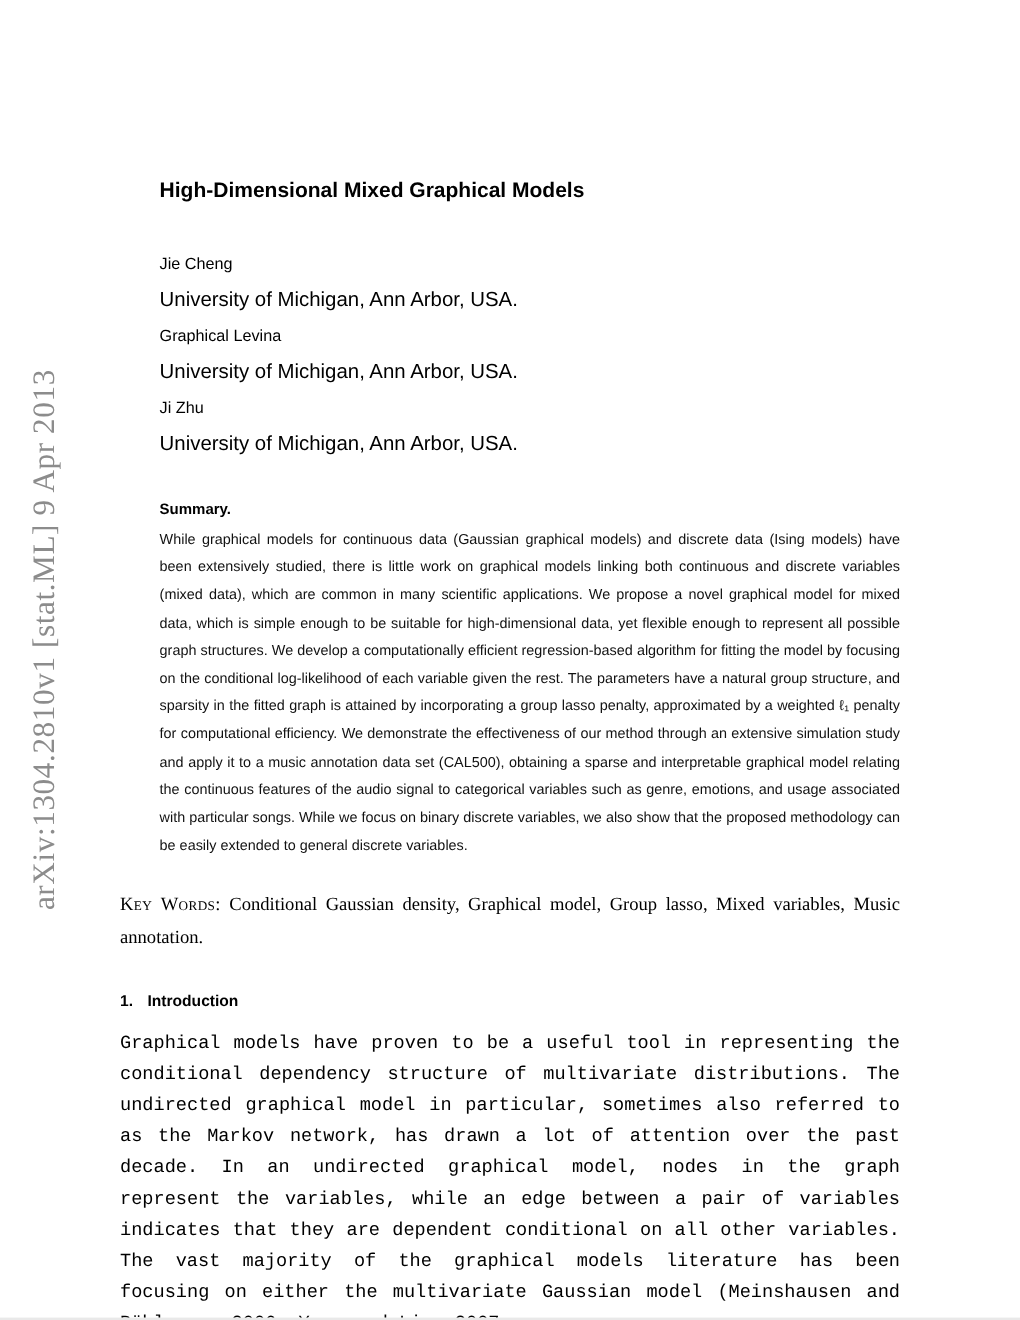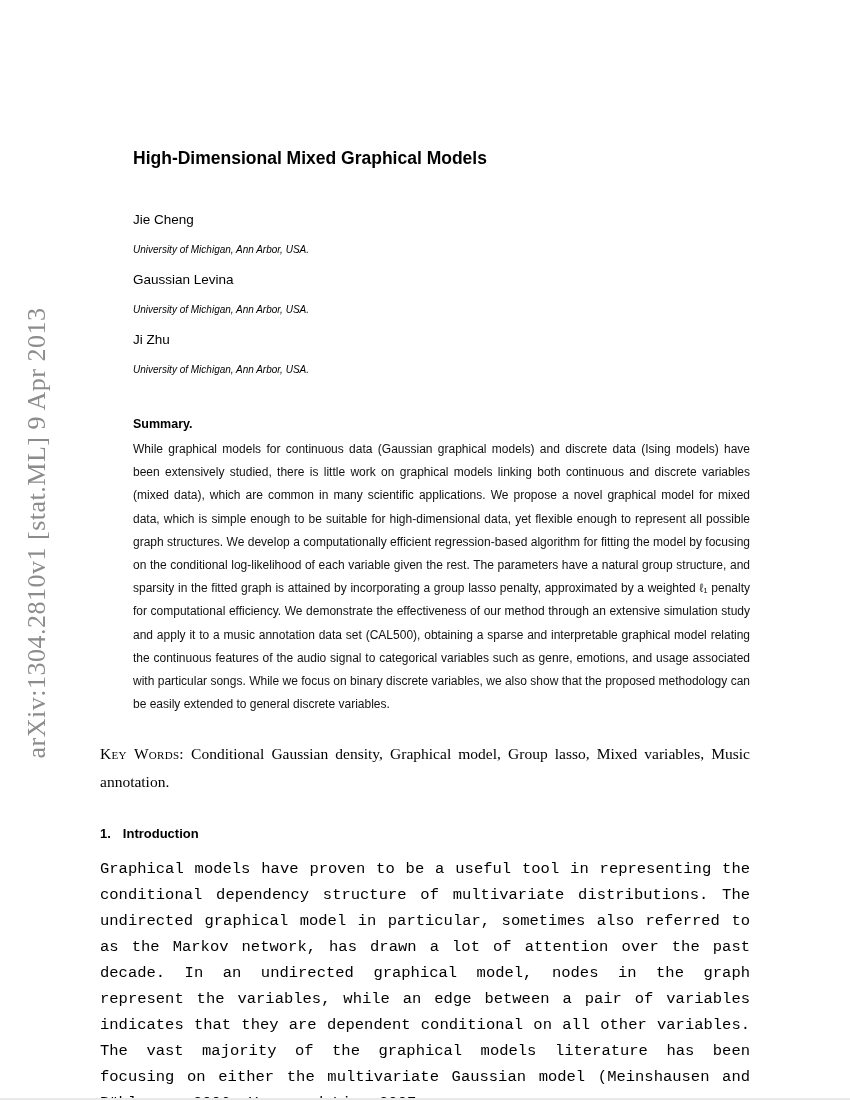--- a/index.html
+++ b/index.html
@@ -47,22 +47,21 @@
   .authors {
     margin-left: 33px;
     margin-top: 36px;
   }
   .author-name {
     font-size: 13.5px;
     color: #000;
     line-height: 30px;
   }
   .author-affiliation {
-    font-size: 10px;
-    font-style: italic;
+    font-size: 17px;
     color: #000;
     line-height: 30px;
   }
 
   .summary {
     margin-left: 33px;
     margin-top: 32px;
   }
   .summary-heading {
     font-size: 12.5px;
@@ -118,21 +117,21 @@
   <div class="content">
 
     <h1 class="title">High-Dimensional Mixed Graphical Models</h1>
 
     <div class="authors">
       <div class="author">
         <div class="author-name">Jie Cheng</div>
         <div class="author-affiliation">University of Michigan, Ann Arbor, USA.</div>
       </div>
       <div class="author">
-        <div class="author-name">Gaussian Levina</div>
+        <div class="author-name">Graphical Levina</div>
         <div class="author-affiliation">University of Michigan, Ann Arbor, USA.</div>
       </div>
       <div class="author">
         <div class="author-name">Ji Zhu</div>
         <div class="author-affiliation">University of Michigan, Ann Arbor, USA.</div>
       </div>
     </div>
 
     <div class="summary">
       <div class="summary-heading">Summary.</div>

